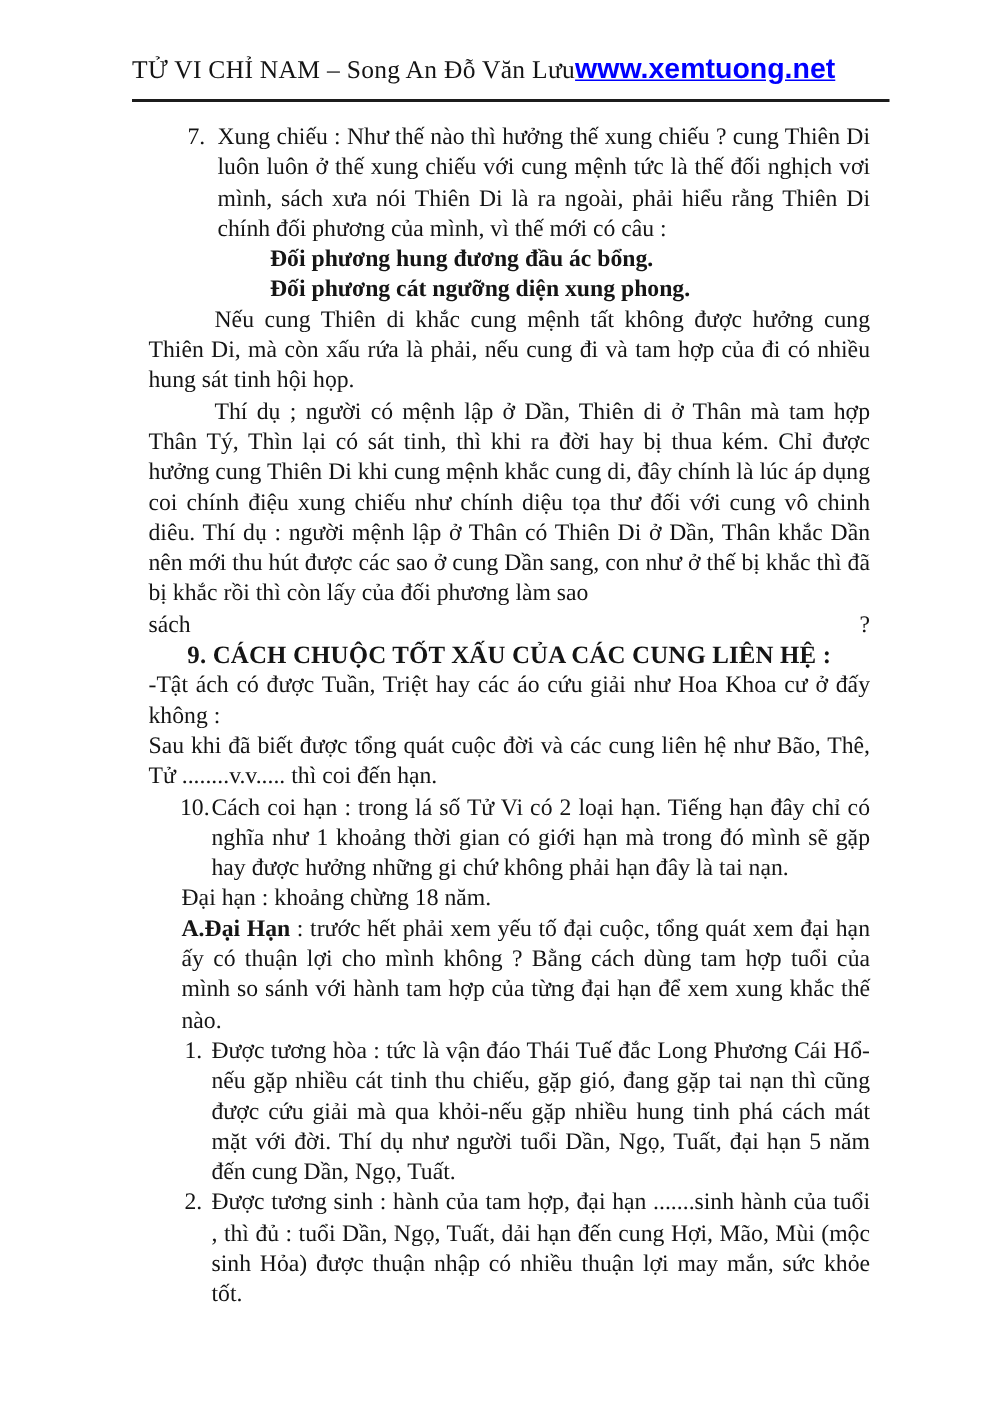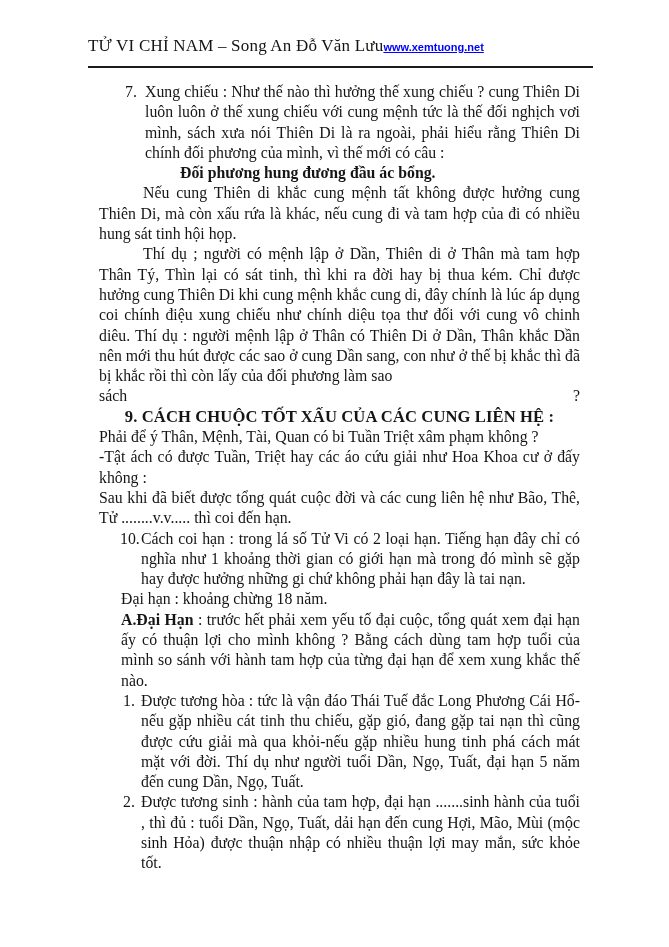--- a/index.html
+++ b/index.html
@@ -18,21 +18,21 @@
     position: absolute; left: 88px; right: 80px; top: 36px;
     display: flex; align-items: baseline;
   }
   .header-title {
     font-family: "Liberation Serif", serif;
     font-size: 17px; color: #141414; letter-spacing: 0.2px;
     white-space: nowrap;
   }
   .header-link {
     font-family: "Liberation Sans", sans-serif;
-    font-weight: bold; font-size: 11px;
+    font-weight: bold; font-size: 19px;
     color: #0000fe; text-decoration: underline;
     white-space: nowrap; cursor: pointer;
   }
   .rule {
     position: absolute; left: 88px; right: 76px; top: 66px;
     border-top: 2px solid #1c1c1c;
   }
   
   .main {
     position: absolute; left: 99px; top: 82px; width: 481px;
@@ -73,32 +73,32 @@
   <div class="rule"></div>
 
   <div class="main">
 
     <div class="num-item li7">
       <span class="num">7.</span>
       <span>Xung chiếu : Như thế nào thì hưởng thế xung chiếu ? cung Thiên Di luôn luôn ở thế xung chiếu với cung mệnh tức là thế đối nghịch vơi mình, sách xưa nói Thiên Di là ra ngoài, phải hiểu rằng Thiên Di chính đối phương của mình, vì thế mới có câu :</span>
     </div>
 
     <div class="quote">Đối phương hung đương đầu ác bổng.</div>
+    <div class="quote">Đối phương cát ngưỡng diện xung phong.</div>
 
-    <p class="first-indent">Nếu cung Thiên di khắc cung mệnh tất không được hưởng cung Thiên Di, mà còn xấu rứa là khác, nếu cung đi và tam hợp của đi có nhiều hung sát tinh hội họp.</p>
+    <p class="first-indent">Nếu cung Thiên di khắc cung mệnh tất không được hưởng cung Thiên Di, mà còn xấu rứa là phải, nếu cung đi và tam hợp của đi có nhiều hung sát tinh hội họp.</p>
 
     <p class="first-indent">Thí dụ ; người có mệnh lập ở Dần, Thiên di ở Thân mà tam hợp Thân Tý, Thìn lại có sát tinh, thì khi ra đời hay bị thua kém. Chỉ được hưởng cung Thiên Di khi cung mệnh khắc cung di, đây chính là lúc áp dụng coi chính điệu xung chiếu như chính diệu tọa thư đối với cung vô chinh diêu. Thí dụ : người mệnh lập ở Thân có Thiên Di ở Dần, Thân khắc Dần nên mới thu hút được các sao ở cung Dần sang, con như ở thế bị khắc thì đã bị khắc rồi thì còn lấy của đối phương làm sao</p>
     <div class="split-line">
       <span>sách</span>
       <span>?</span>
     </div>
 
     <p class="heading">9.  CÁCH CHUỘC TỐT XẤU CỦA CÁC CUNG LIÊN HỆ :</p>
 
-    <p class="flush">Phải để ý Thân, Mệnh, Tài, Quan có bi Tuần Triệt xâm phạm không ?</p>
     <p class="flush">-Tật ách  có được Tuần, Triệt hay các áo cứu giải như Hoa Khoa cư ở đấy không :</p>
     <p class="flush">Sau khi đã biết được tổng quát cuộc đời  và các cung liên hệ như Bão, Thê, Tử ........v.v..... thì coi đến hạn.</p>
 
     <div class="num-item li10">
       <span class="num">10.</span>
       <span>Cách coi hạn : trong lá số Tử Vi có 2 loại hạn. Tiếng hạn đây chỉ  có nghĩa như 1 khoảng thời gian có giới hạn mà trong đó mình sẽ gặp hay được hưởng những gi chứ không phải hạn đây là tai nạn.</span>
     </div>
 
     <p class="indent-a">Đại hạn : khoảng chừng 18 năm.</p>
 

